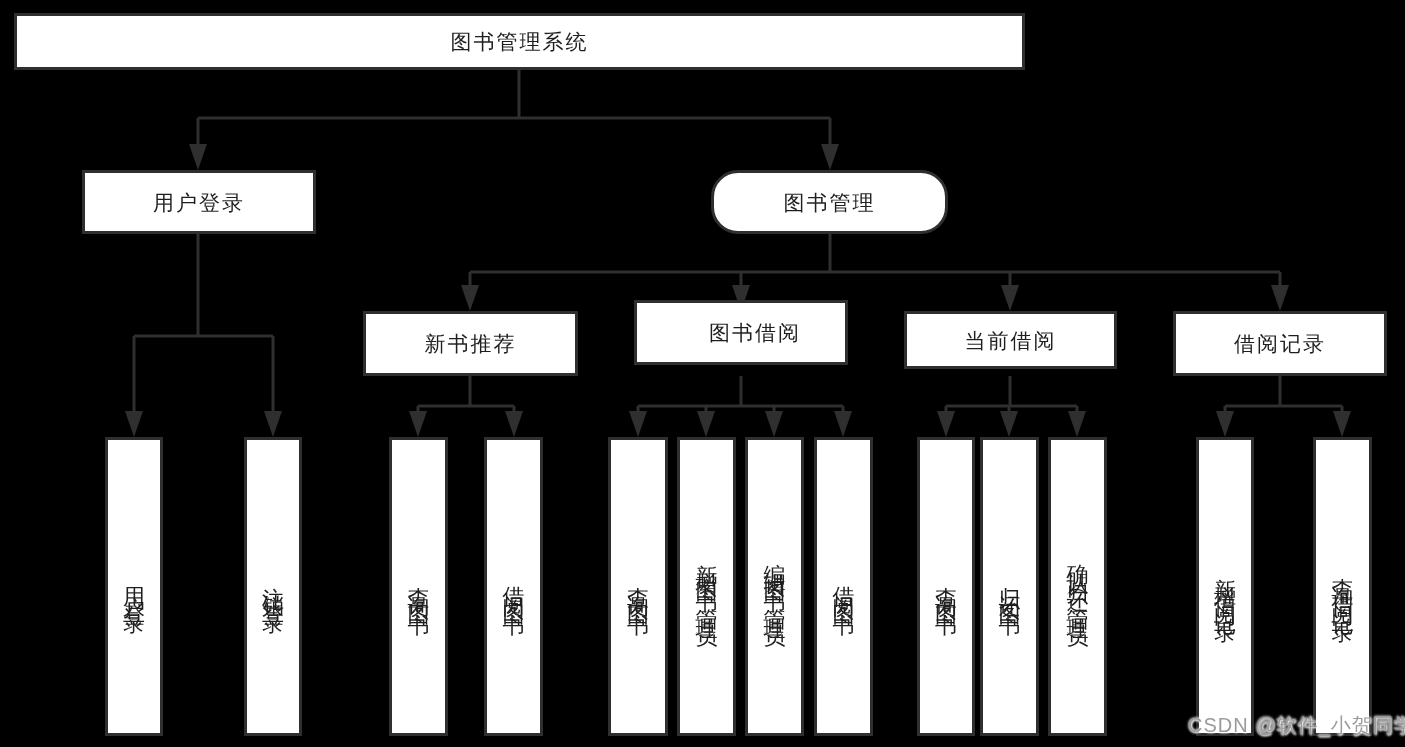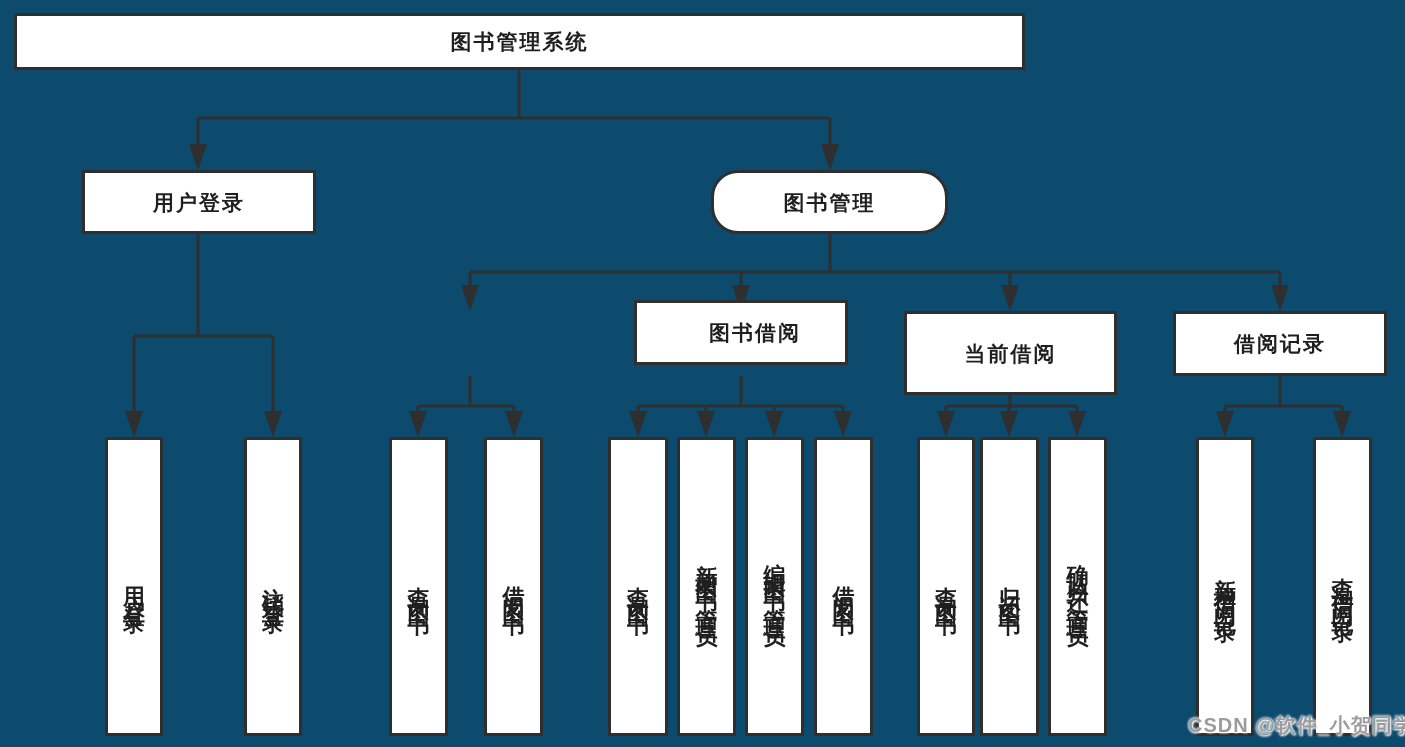--- a/index.html
+++ b/index.html
@@ -1,38 +1,38 @@
 <!DOCTYPE html>
 <html><head>
 <meta charset="utf-8">
 <style>
   html,body{margin:0;padding:0;background:#ffffff;}
   #stage{
-    position:relative;width:1405px;height:747px;background:#0c4a6e;overflow:hidden;
-    font-family:"Liberation Sans","DejaVu Sans",sans-serif;color:#1f1f1f;font-weight:bold;
+    position:relative;width:1405px;height:747px;background:#000000;overflow:hidden;
+    font-family:"Liberation Sans","DejaVu Sans",sans-serif;color:#1f1f1f;
   }
   #connectors{position:absolute;left:0;top:0;z-index:1;}
   .node{
     position:absolute;box-sizing:border-box;background:#ffffff;
     border:3px solid #2f2f2f;display:flex;align-items:center;justify-content:center;
     z-index:2;
   }
   .hlabel{font-size:21px;letter-spacing:2px;line-height:1;color:#1f1f1f;white-space:nowrap;}
   .leaf{top:437px;height:299px;}
   .vtext{
     writing-mode:vertical-rl;text-orientation:mixed;
     font-size:22px;letter-spacing:9px;line-height:1;color:#1f1f1f;
   }
   
   .n-root{left:14px;top:13px;width:1011px;height:57px;}
   .n-user-login{left:82px;top:170px;width:234px;height:64px;}
   .n-book-mgmt{left:711px;top:170px;width:237px;height:64px;border-radius:27px;}
   .n-new-book{left:363px;top:311px;width:215px;height:65px;}
   .n-book-borrow{left:634px;top:300px;width:214px;height:65px;padding-left:28px;}
-  .n-cur-borrow{left:904px;top:311px;width:213px;height:84px;}
+  .n-cur-borrow{left:904px;top:311px;width:213px;height:58px;}
   .n-borrow-rec{left:1173px;top:311px;width:214px;height:65px;}
   .l-user-login{left:105px;width:58px;}
   .l-logout{left:244px;width:58px;}
   .l-nbr-query{left:389px;width:59px;}
   .l-nbr-borrow{left:484px;width:59px;}
   .l-bb-query{left:608px;width:60px;}
   .l-bb-add{left:677px;width:59px;}
   .l-bb-edit{left:745px;width:59px;}
   .l-bb-borrow{left:814px;width:59px;}
   .l-cb-query{left:917px;width:58px;}
@@ -110,20 +110,23 @@
     <span class="hlabel">图书管理系统</span>
   </div>
 
   <div class="node n-user-login">
     <span class="hlabel">用户登录</span>
   </div>
   <div class="node n-book-mgmt">
     <span class="hlabel">图书管理</span>
   </div>
 
+  <div class="node n-new-book">
+    <span class="hlabel">新书推荐</span>
+  </div>
   <div class="node n-book-borrow">
     <span class="hlabel">图书借阅</span>
   </div>
   <div class="node n-cur-borrow">
     <span class="hlabel">当前借阅</span>
   </div>
   <div class="node n-borrow-rec">
     <span class="hlabel">借阅记录</span>
   </div>
 

